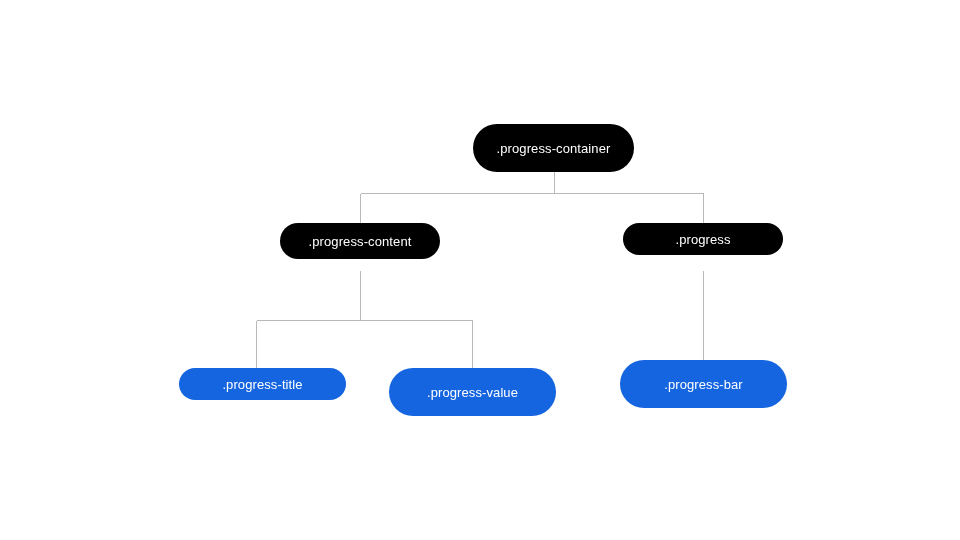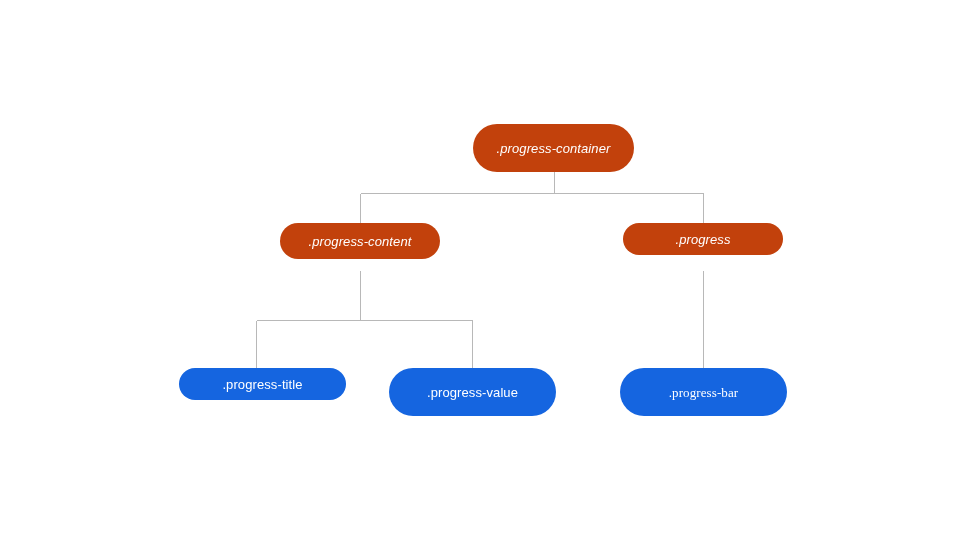--- a/index.html
+++ b/index.html
@@ -50,22 +50,21 @@
     letter-spacing: 0.1px;
     white-space: nowrap;
     user-select: none;
   }
   .tree-node .node-label {
     display: block;
     text-align: center;
   }
   .level-root,
   .level-branch {
-    background: #c2410c;
-    font-style: italic;
+    background: #000000;
   }
   .level-leaf {
     background: #1565e0;
   }
 </style>
 </head>
 <body>
 
 <div id="diagram-root">
 
@@ -101,18 +100,18 @@
     </div>
 
     <div class="tree-node level-leaf" style="left:179px; top:368px; width:167px; height:32px;">
       <span class="node-label">.progress-title</span>
     </div>
 
     <div class="tree-node level-leaf" style="left:389px; top:368px; width:167px; height:48px;">
       <span class="node-label">.progress-value</span>
     </div>
 
-    <div class="tree-node level-leaf" style="left:620px; top:368px; width:167px; height:48px;font-family:Liberation Serif, serif;">
+    <div class="tree-node level-leaf" style="left:620px; top:360px; width:167px; height:48px;">
       <span class="node-label">.progress-bar</span>
     </div>
 
   </div>
 </div>
 
 </body></html>

